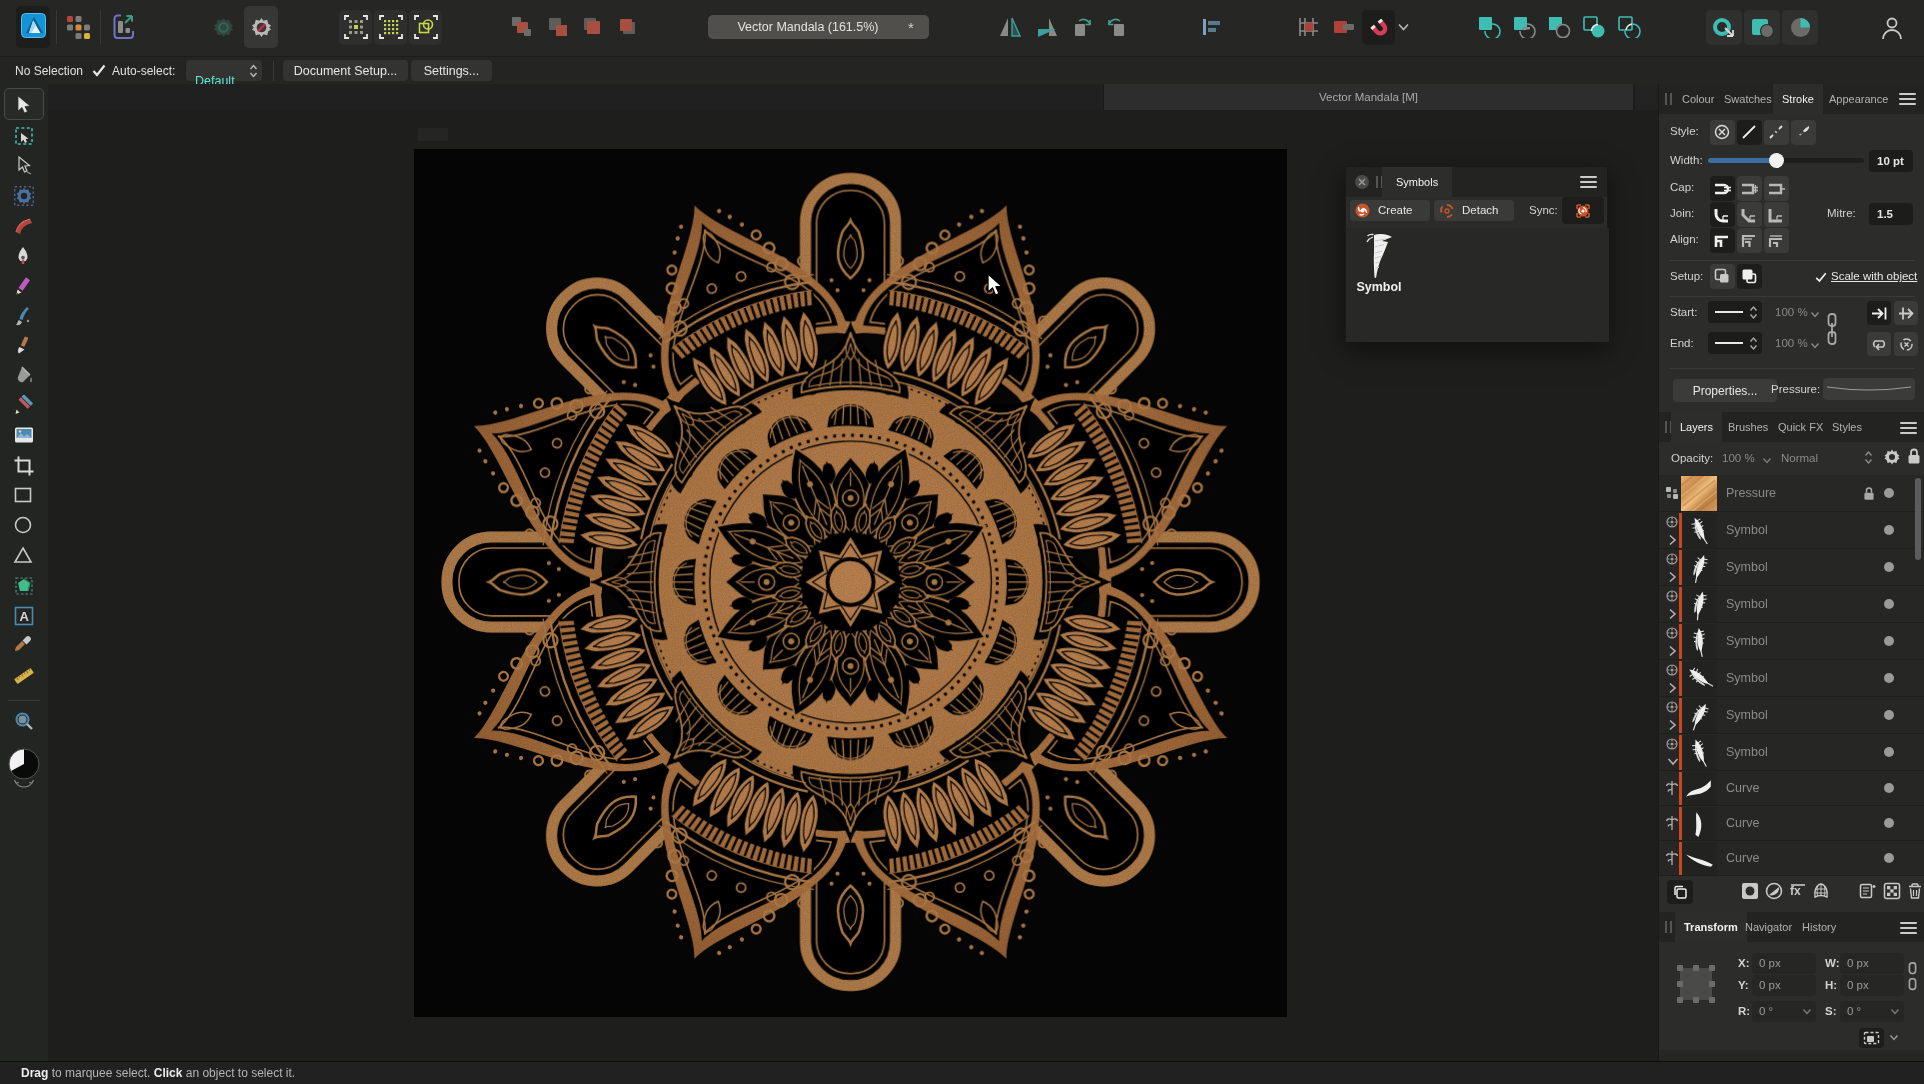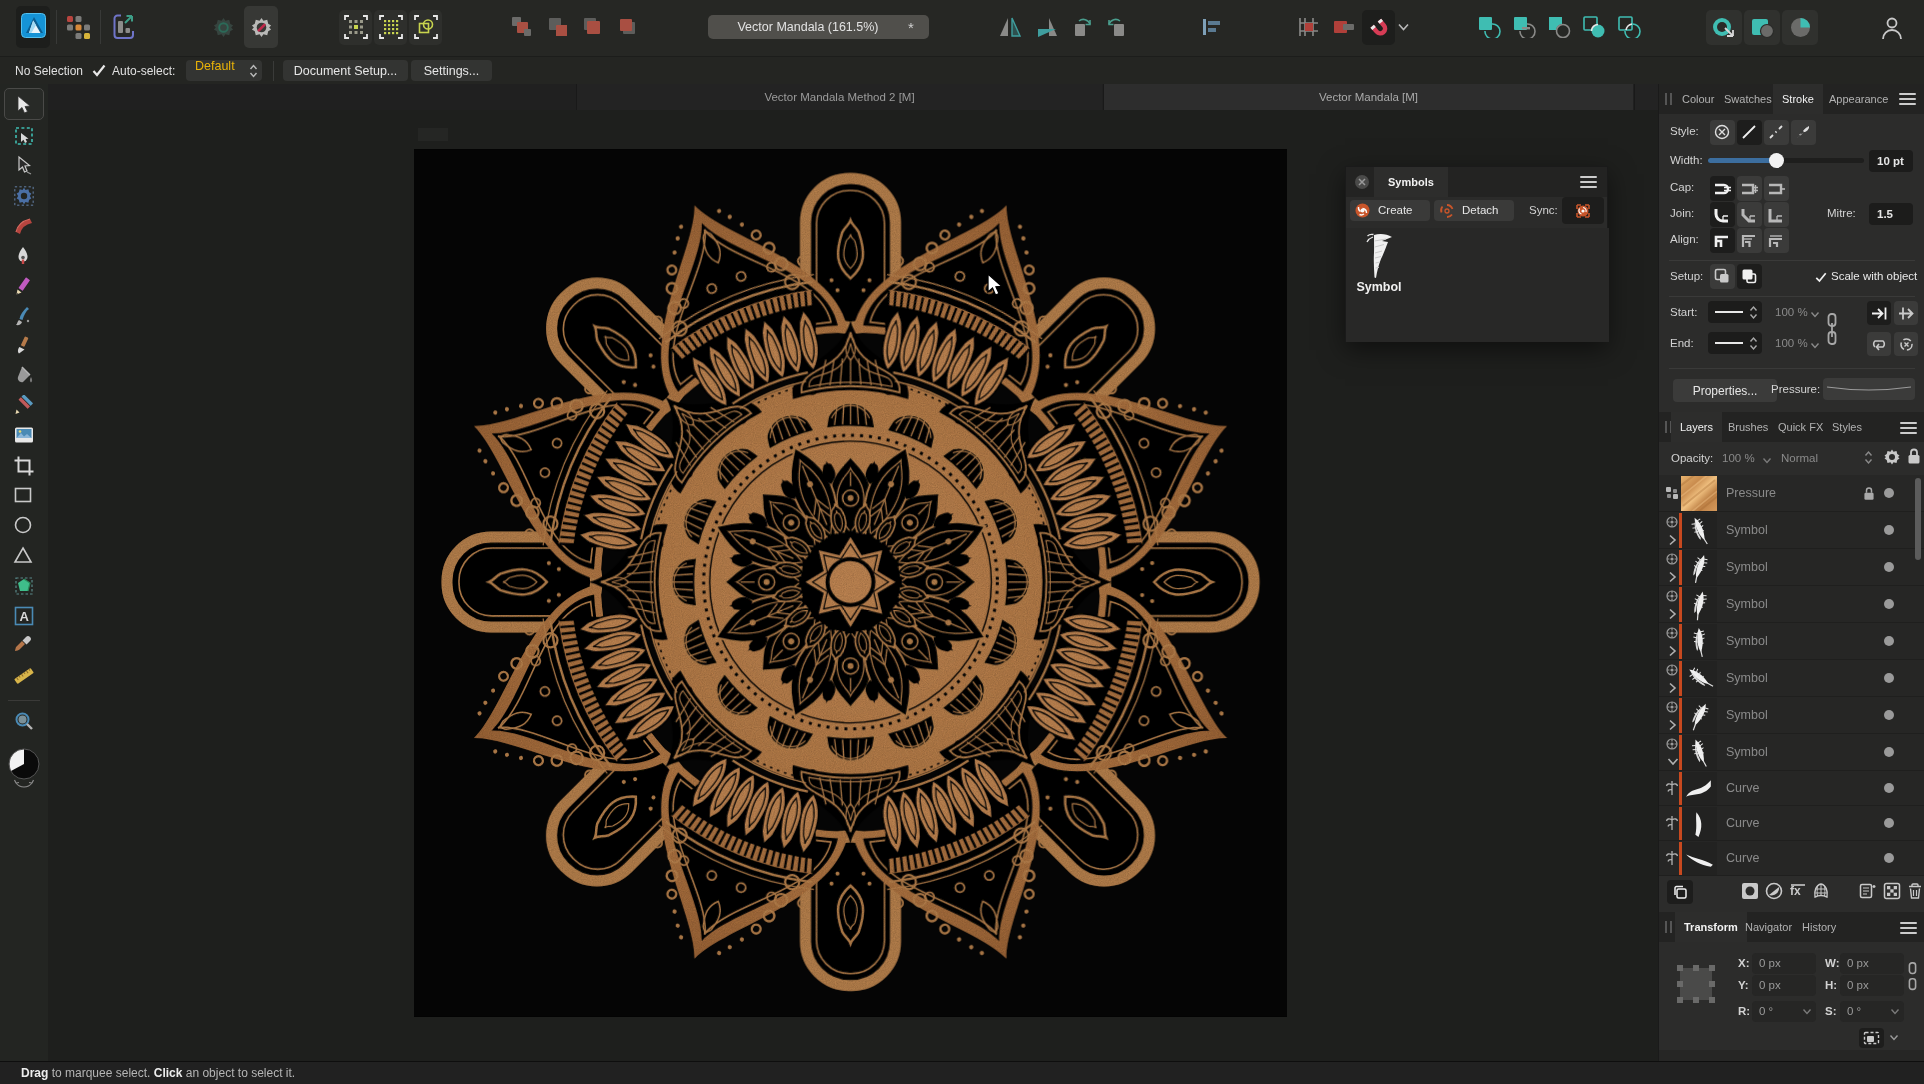--- a/index.html
+++ b/index.html
@@ -260,33 +260,32 @@
   </svg>
 </div>
 
 <div id="subbar">
   <div class="abs" style="left:15px;top:7px;color:#e0e0e0;font-size:12px;">No Selection</div>
   <svg class="abs" style="left:92px;top:7px;" width="14" height="13" viewBox="0 0 14 13">
     <path d="M1.5 7 L5 11 L12.5 1.5" stroke="#e8e8e8" stroke-width="2.2" fill="none"></path>
   </svg>
   <div class="abs" style="left:112px;top:7px;color:#e0e0e0;font-size:12px;">Auto-select:</div>
   <div class="abs" style="left:186px;top:3px;width:76px;height:21px;background:#333432;border-radius:4px;"></div>
-  <div class="abs" style="left:195px;top:2px;color:#eab308;font-size:12.5px;">Default</div>
+  <div class="abs" style="left:195px;top:17px;color:#5eead4;font-size:12.5px;">Default</div>
   <svg class="abs" style="left:249px;top:7px;" width="9" height="14" viewBox="0 0 9 14">
     <path d="M1.5 5 L4.5 1.5 L7.5 5 M1.5 9 L4.5 12.5 L7.5 9" stroke="#b9b9b9" stroke-width="1.4" fill="none"></path>
   </svg>
   <div class="abs" style="left:273px;top:4px;width:1px;height:20px;background:#3a3b39;"></div>
   <div class="abs" style="left:283px;top:3px;width:125px;height:21px;background:#333432;border-radius:4px;
        color:#e6e6e6;font-size:12.5px;display:flex;align-items:center;justify-content:center;">Document Setup...</div>
   <div class="abs" style="left:411px;top:3px;width:81px;height:21px;background:#333432;border-radius:4px;
        color:#e6e6e6;font-size:12.5px;display:flex;align-items:center;justify-content:center;">Settings...</div>
 </div>
 
 <div id="tabbar">
-  <div class="tab" style="left:528px; width:526px;">Vector Mandala Method 2 [M]</div>
   <div class="tab active" style="left:1055px; width:530px;">Vector Mandala [M]</div>
     <div class="tab" style="left:1586px; width:24px;"></div>
 </div>
 
 <div id="lefttools">
   <div class="abs" style="left:4px;top:4px;width:40px;height:32px;background:#39393745;border:1px solid #4a4a48;border-radius:5px;"></div>
   <div class="abs" style="left:13px;top:11px;">
       <svg width="20" height="20" viewBox="0 0 20 20">
         <path d="M5 1 L5 16 L9 12.5 L11.5 18 L14.5 16.5 L12 11.5 L17 11 Z" fill="#e8e8e8" stroke="#333" stroke-width="0.8"></path>
       </svg>
@@ -1851,21 +1850,21 @@
 <rect x="1.5" y="1.5" width="10" height="10" rx="1.5" fill="none" stroke="#c9c9c9" stroke-width="1.6"></rect>
 <rect x="6" y="6" width="8.5" height="8.5" rx="1.5" fill="#c9c9c9"></rect>
     </svg>
 <svg class="abs" style="left:82px;top:184px;" width="16" height="16" viewBox="0 0 16 16">
 <rect x="6" y="6" width="8.5" height="8.5" rx="1.5" fill="none" stroke="#f0f0f0" stroke-width="1.6"></rect>
 <rect x="1.5" y="1.5" width="10" height="10" rx="1.5" fill="#f0f0f0"></rect>
     </svg>
 <svg class="abs" style="left:156px;top:188px;" width="12" height="11" viewBox="0 0 15 14">
 <path d="M1.5 7.5 L5.5 11.5 L13.5 1.5" stroke="#f0f0f0" stroke-width="2.2" fill="none"></path>
     </svg>
-<div class="lbl" style="left:172px;top:186px;color:#e8e8e8;">Scale with object</div>
+<div class="lbl" style="left:172px;top:186px;color:#e8e8e8;text-decoration:underline;">Scale with object</div>
 <div class="sep" style="top:212px;"></div>
 <div class="lbl" style="left:11px;top:222px;">Start:</div>
 <div class="valbox" style="left:49px;top:217px;width:54px;height:22px;"></div>
 <div class="abs" style="left:56px;top:227px;width:28px;height:2px;background:#e8e8e8;"></div>
 <svg class="abs" style="left:90px;top:221px;" width="9" height="15" viewBox="0 0 9 15">
 <path d="M1.5 5.5 L4.5 2 L7.5 5.5 M1.5 9.5 L4.5 13 L7.5 9.5" stroke="#a8a8a8" stroke-width="1.4" fill="none"></path>
     </svg>
 <div class="lbl graytxt" style="left:116px;top:222px;">100 %</div>
 <svg class="abs" style="left:151px;top:227px;" width="10" height="7" viewBox="0 0 10 7">
 <path d="M1.5 1.5 L5 5.5 L8.5 1.5" stroke="#8a8a8a" stroke-width="1.4" fill="none"></path>
@@ -2258,21 +2257,21 @@
 <div class="abs" style="left:0;top:966px;width:266px;height:11px;background:#262625;"></div>
 </div>
 
 <div id="sympanel">
 <div class="ptabs" style="background:#232322;">
 <svg class="abs" style="left:8px;top:7px;" width="16" height="16" viewBox="0 0 16 16">
 <circle cx="8" cy="8" r="7" fill="#4a4a49"></circle>
         <path d="M5 5 L11 11 M11 5 L5 11" stroke="#9a9a9a" stroke-width="1.5"></path>
       </svg>
 <div class="grip" style="left:30px;top:9px;"></div>
-<div class="ptab active" style="left:28px;padding:0 14px;font-weight:bold;">Symbols</div>
+<div class="ptab active" style="left:36px;padding:0 14px;">Symbols</div>
 <div class="hamb" style="right:10px;top:9px;">
         <div></div>
         <div></div>
         <div></div>
       </div>
 </div>
 <div class="abs" style="left:4px;top:33px;width:80px;height:21px;background:#3a3a39;border-radius:4px;"></div>
 <div class="abs" style="left:9px;top:36px;">
       <svg width="15" height="15" viewBox="0 0 15 15">
 <circle cx="7.5" cy="7.5" r="7" fill="#c8552a"></circle>

